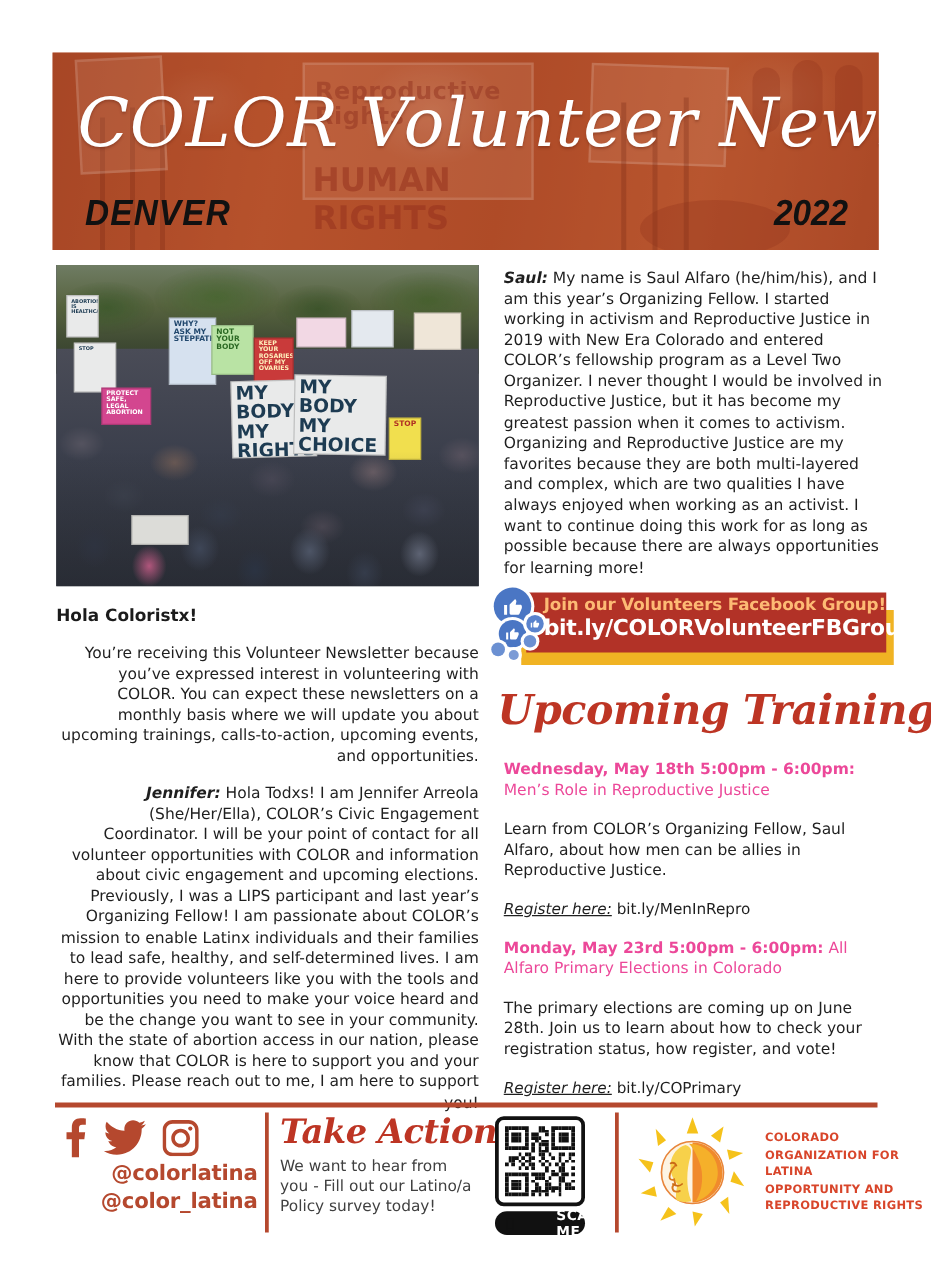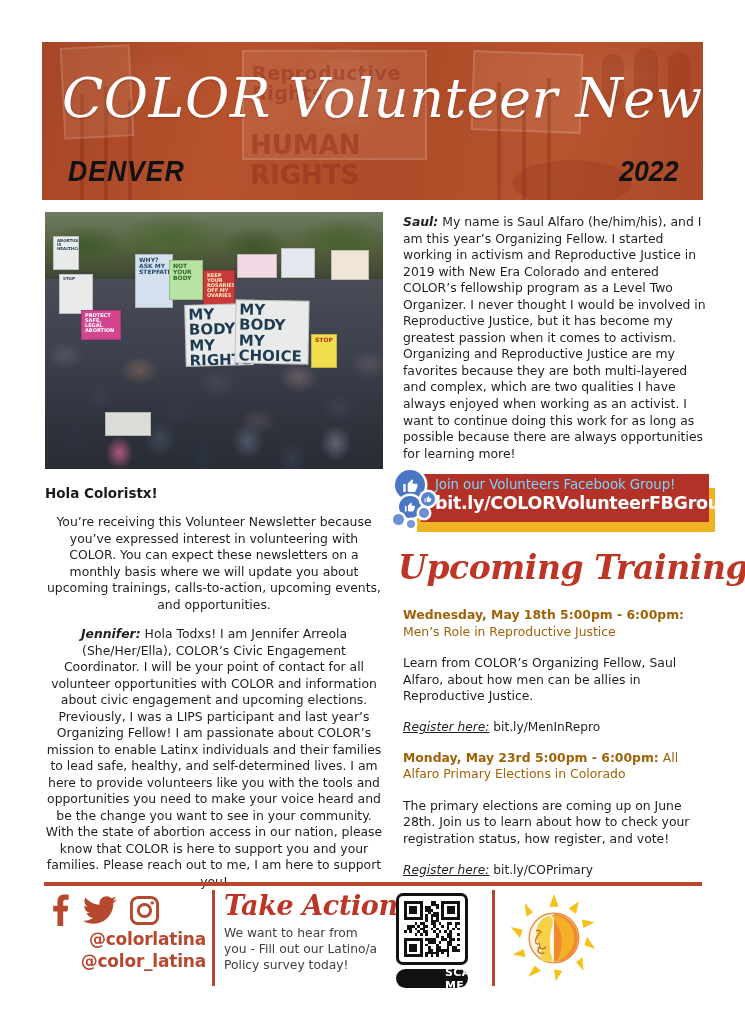--- a/index.html
+++ b/index.html
@@ -212,21 +212,21 @@
     font-weight: bold;
     color: #1b1b1b;
     font-family: "DejaVu Sans", sans-serif;
   }
   .body-p {
     margin-top: 13px;
     font-size: 12.4px;
     line-height: 1.33;
     color: #1f1f1f;
     font-family: "DejaVu Sans", sans-serif;
-    text-align: center;
+    text-align: right;
   }
   .lead {
     font-weight: bold;
     font-style: italic;
   }
 
   
   .right-col {
     position: absolute;
     left: 403px; top: 214px;
@@ -252,23 +252,23 @@
     background: #f0b323;
   }
   .fb-red {
     position: absolute;
     left: 28px; top: 4px;
     width: 288px; height: 48px;
     background: #b23227;
     padding: 3px 6px 0 14px;
   }
   .fb-line1 {
-    color: #7dd3fc;
+    color: #fdba74;
     font-size: 13.4px;
-    font-weight: normal;
+    font-weight: bold;
     font-family: "DejaVu Sans", sans-serif;
     letter-spacing: -0.1px;
     white-space: nowrap;
   }
   .fb-line2 {
     color: #ffffff;
     font-size: 17.5px;
     font-weight: bold;
     font-family: "DejaVu Sans", sans-serif;
     letter-spacing: -0.3px;
@@ -307,21 +307,21 @@
     white-space: nowrap;
   }
   .trainings {
     position: absolute;
     left: 403px; top: 607px;
     width: 312px;
   }
   .tr-head {
     font-size: 12.4px;
     line-height: 1.33;
-    color: #a16207;
+    color: #ec4899;
     font-family: "DejaVu Sans", sans-serif;
   }
   .tr-head b { font-weight: bold; }
   .tr-desc {
     margin-top: 15px;
     font-size: 12.4px;
     line-height: 1.34;
     color: #1f1f1f;
     font-family: "DejaVu Sans", sans-serif;
   }
@@ -1068,15 +1068,22 @@
         <path d="M18 12 L27 22 L20 27 Z"></path>
       </g>
       <circle cx="50" cy="50" r="27" fill="#fdf4e3" stroke="#e8853a" stroke-width="1.4"></circle>
       <path d="M50 24 a26 26 0 0 1 22 40 a26 26 0 0 1 -22 12 Z" fill="#f08a2c"></path>
       <path d="M47 25 c14 0 25 11 25 25 c0 12 -8 22 -19 25 c6 -10 7 -24 3 -34 c-3 -8 -6 -13 -9 -16 Z" fill="#f5b02a"></path>
       <path d="M44 26 c-7 2 -12 8 -13 16 c-1 8 2 14 6 18 c-1 5 -2 10 -1 14 c4 2 9 2 13 1 c-5 -12 -4 -28 -1 -38 c1 -5 2 -9 -4 -11 Z" fill="#f7d14a"></path>
       <path d="M35 44 c-3 3 -5 7 -5 10 c0 2 2 3 4 2 l1 4 c-2 1 -3 3 -2 5 c1 2 4 2 6 1" fill="none" stroke="#d87a1e" stroke-width="1.6" stroke-linecap="round"></path>
       <path d="M31 42 c2 -1 4 0 5 2" fill="none" stroke="#c96a16" stroke-width="1.5" stroke-linecap="round"></path>
       <path d="M33 60 c3 2 6 2 8 0" fill="none" stroke="#c96a16" stroke-width="1.5" stroke-linecap="round"></path>
     </svg>
+    <div class="logo-text">
+      <div>COLORADO</div>
+      <div>ORGANIZATION FOR</div>
+      <div>LATINA</div>
+      <div>OPPORTUNITY AND</div>
+      <div>REPRODUCTIVE RIGHTS</div>
+    </div>
   </div>
 
 </div>
 
 </body></html>

